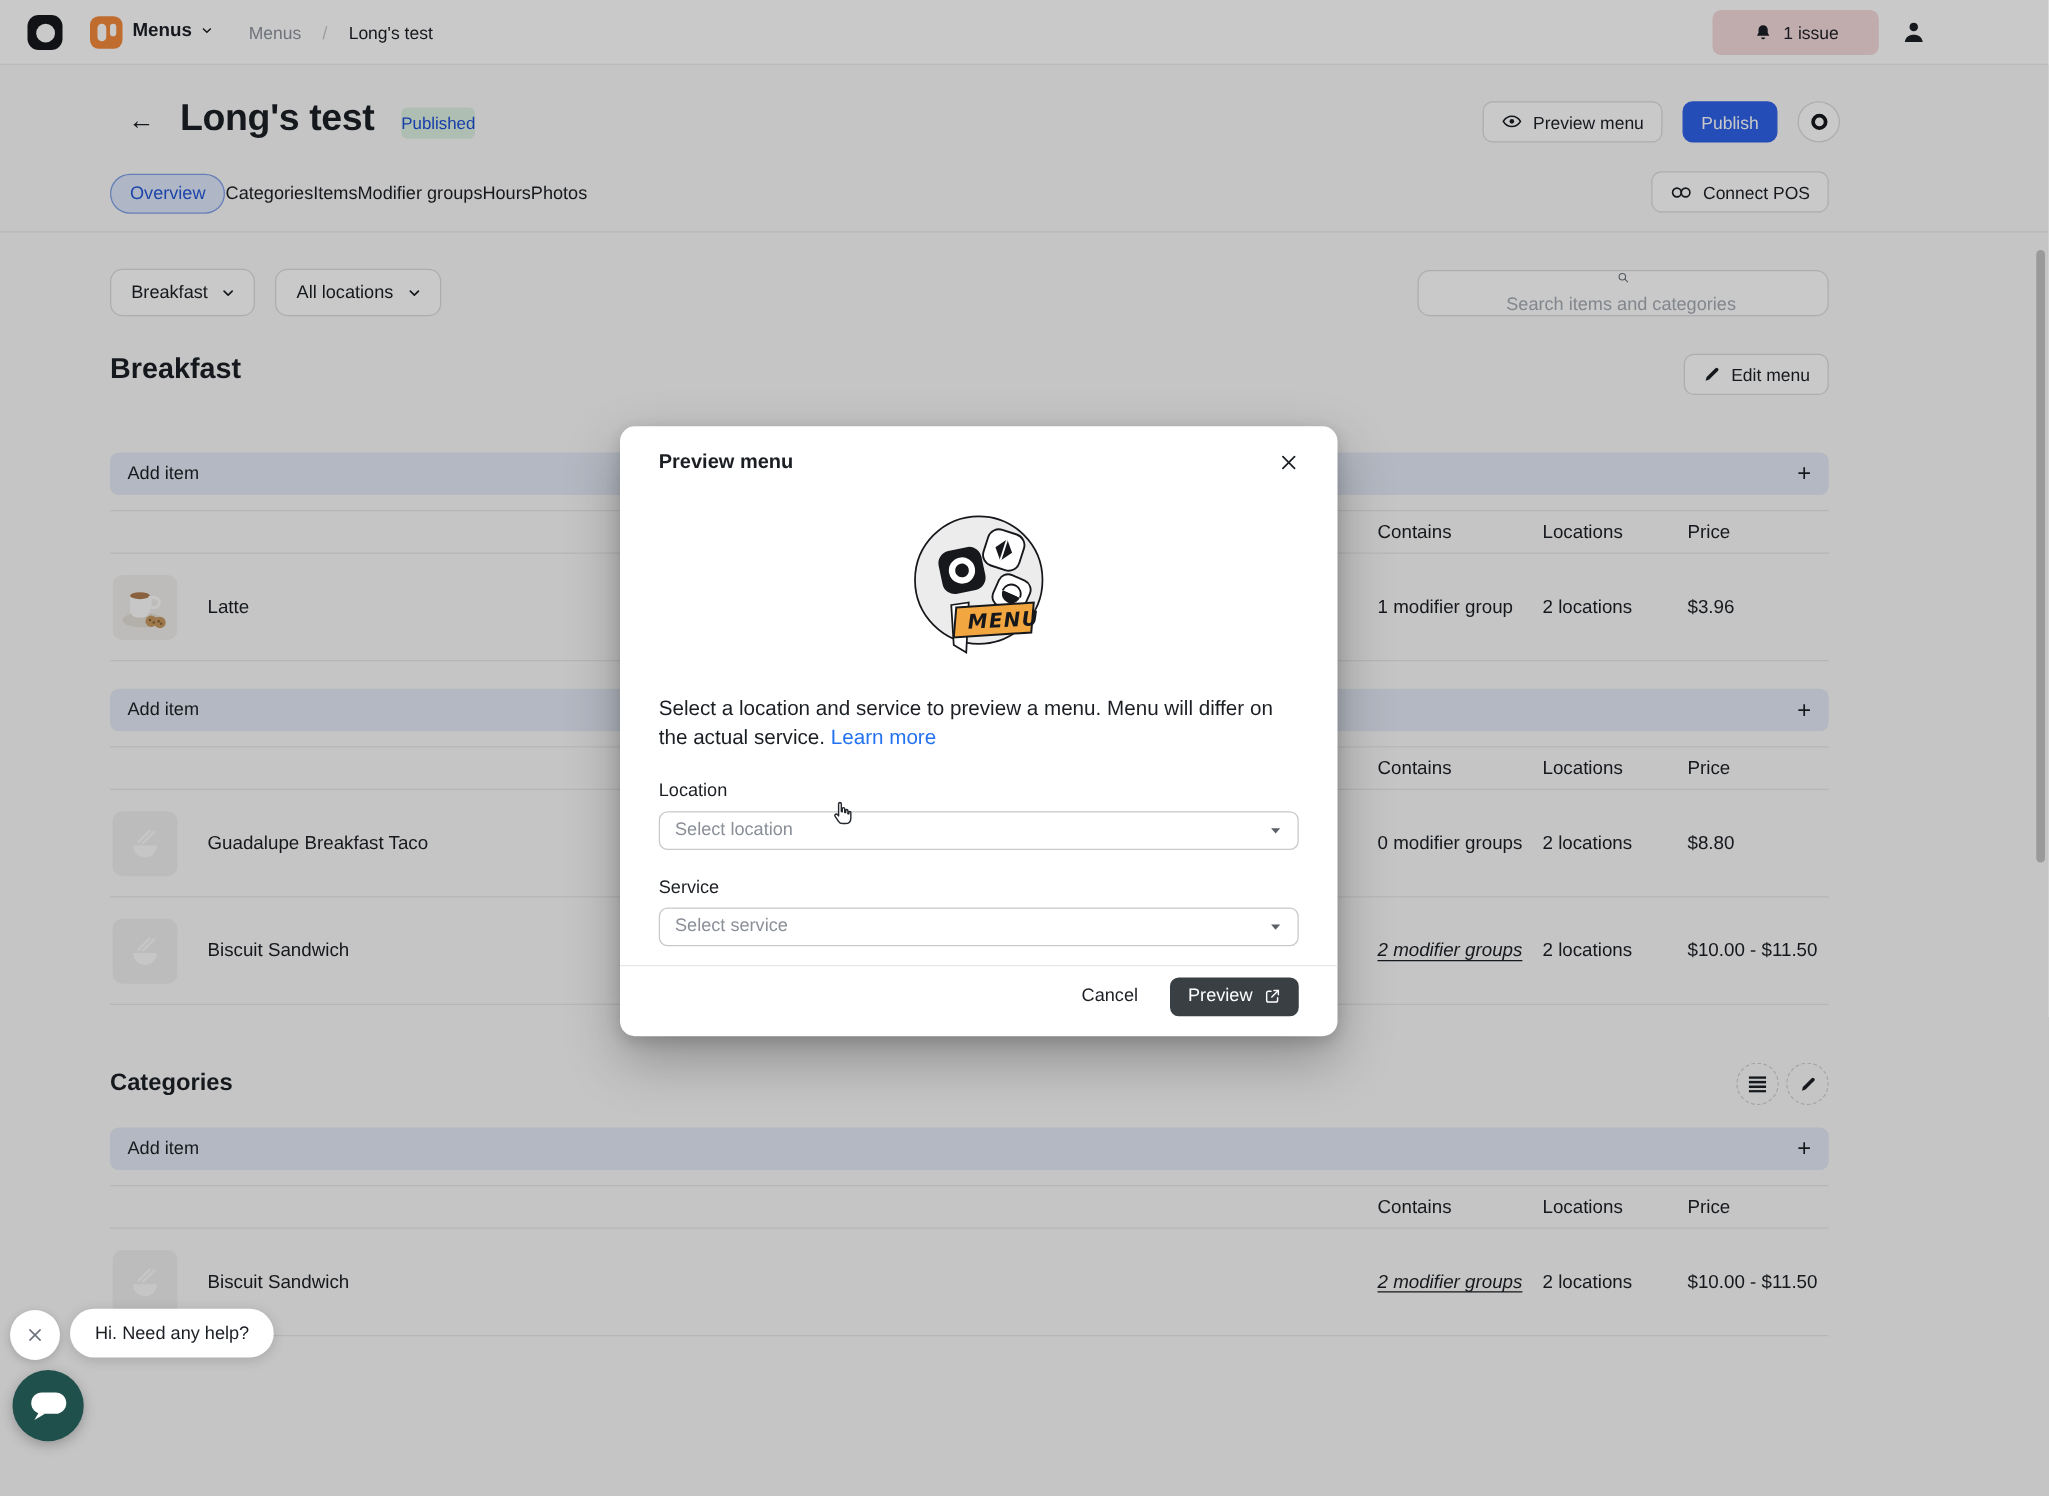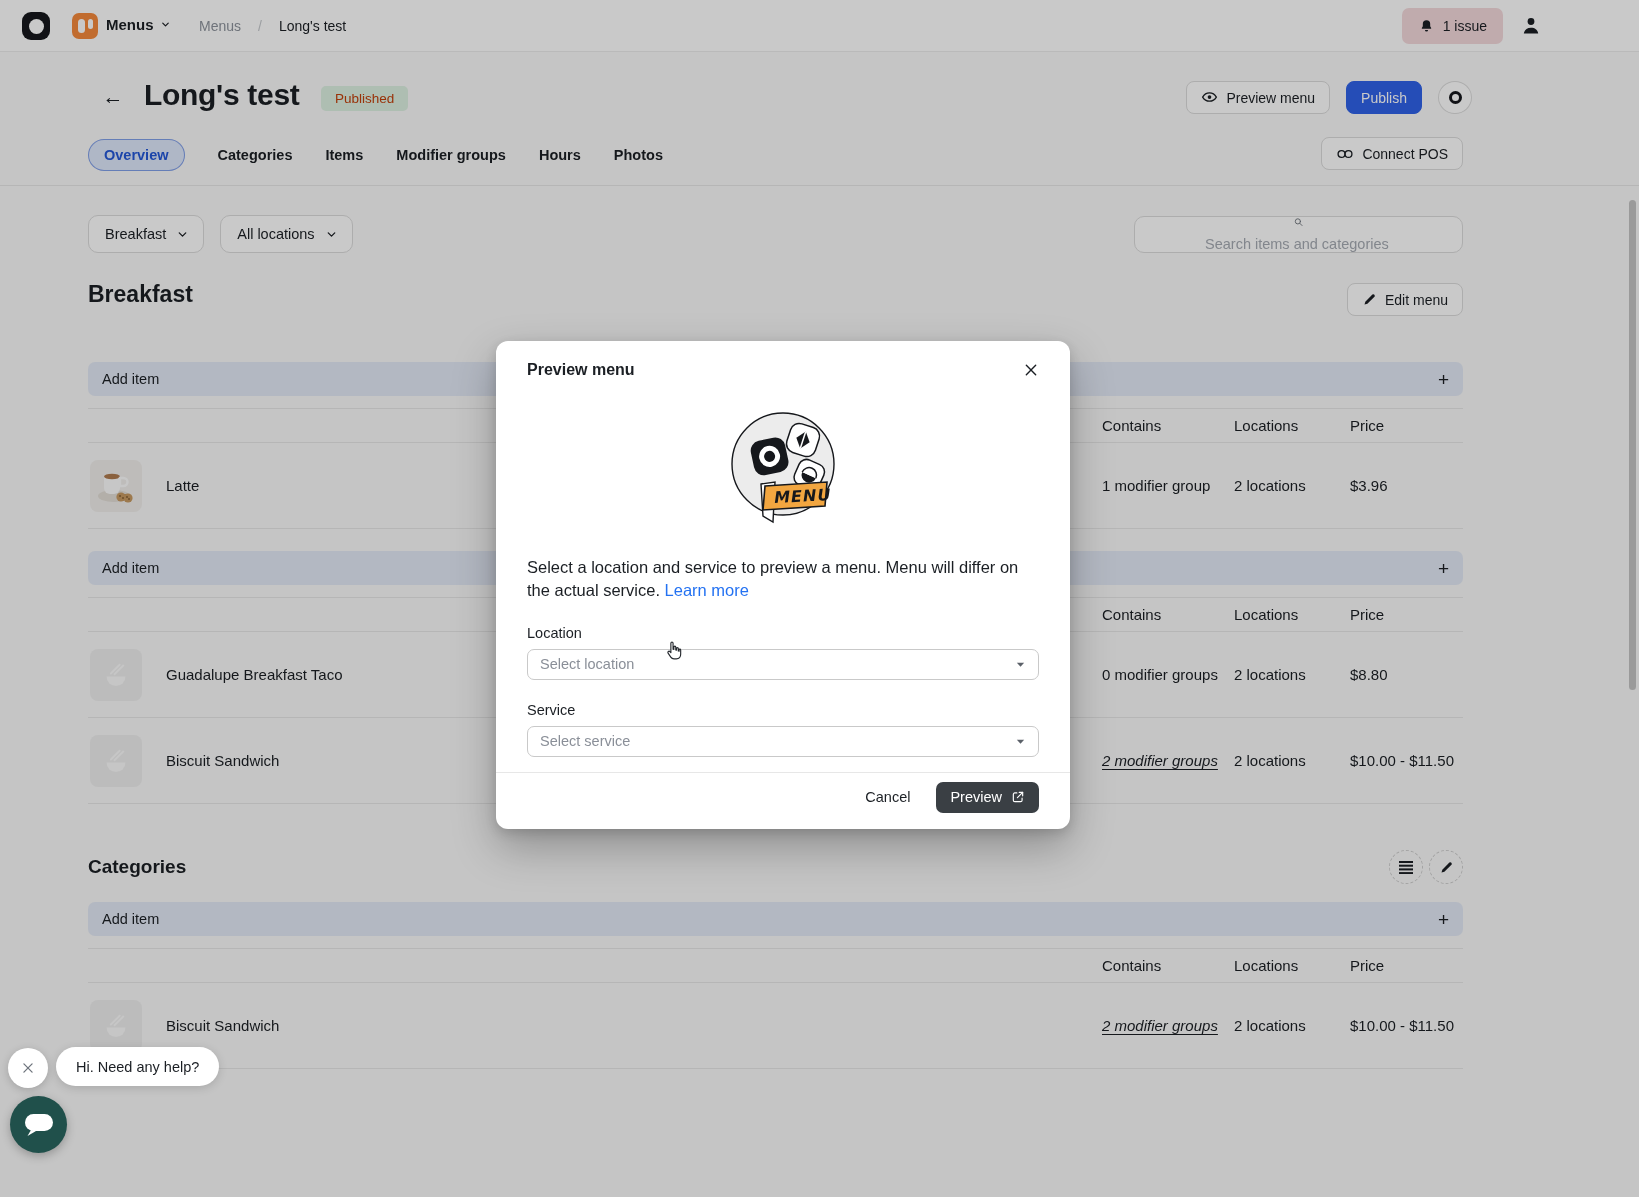--- a/index.html
+++ b/index.html
@@ -9,35 +9,35 @@
   
   .topbar { position:absolute; top:0; left:0; width:1639px; height:52px; background:#ffffff; border-bottom:1px solid #ececec; display:flex; align-items:center; z-index:1; }
   .sq-logo { position:absolute; left:22px; top:12px; width:28px; height:28px; background:#16181c; border-radius:9px; display:flex; align-items:center; justify-content:center; }
   .sq-logo i { width:15px; height:15px; background:#fff; border-radius:50%; display:block; }
   .app-chip { position:absolute; left:72px; top:13px; width:26px; height:26px; background:#f58a3c; border-radius:7px; }
   .app-chip b { position:absolute; left:6px; top:6px; width:7px; height:14px; background:#fff; border-radius:3.5px; }
   .app-chip u { position:absolute; left:16px; top:6px; width:5px; height:10px; background:#fff; border-radius:2.5px; }
   .app-name { position:absolute; left:106px; top:16px; font-size:15px; font-weight:700; display:flex; align-items:center; gap:6px; }
   .crumb { position:absolute; left:199px; top:18px; font-size:14px; color:#8d939c; display:flex; gap:17px; }
   .crumb .cur { color:#1b1f24; font-weight:500; }
-  .issue-badge { position:absolute; right:136px; top:8px; height:36px; background:#f4d9dc; border-radius:7px; display:flex; align-items:center; gap:8px; padding:0 16px; font-size:14px; font-weight:500; }
+  .issue-badge { position:absolute; right:136px; top:8px; height:36px; background:#f4d9dc; border-radius:7px; display:flex; align-items:center; gap:8px; padding:0 32px; font-size:14px; font-weight:500; }
   .avatar-btn { position:absolute; right:96px; top:14px; width:24px; height:24px; }
 
   
   .back-btn { position:absolute; left:100px; top:85px; width:26px; height:26px; font-size:21px; text-align:center; line-height:24px; }
   .page-title { position:absolute; left:144px; top:78px; font-size:30px; font-weight:700; letter-spacing:-.3px; }
-  .pub-badge { position:absolute; left:321px; top:86px; background:#ddf1e2; color:#c2410c; font-size:13.5px; padding:5px 14px; border-radius:5px; }
+  .pub-badge { position:absolute; left:321px; top:86px; background:#ddf1e2; color:#1d4ed8; font-size:13.5px; padding:5px 0; border-radius:5px; }
   .hdr-actions { position:absolute; top:81px; right:167px; display:flex; gap:16px; align-items:center; }
   .btn { display:inline-flex; align-items:center; justify-content:center; gap:8px; background:#fff; border:1px solid #dcdcdc; border-radius:8px; height:33px; padding:0 14px; font-size:14px; font-weight:500; color:#1b1f24; }
   .btn-blue { background:#2f62e9; border-color:#2f62e9; color:#fff; }
   .btn-round { width:34px; padding:0; border-radius:50%; }
   .donut { width:13px; height:13px; border:3.5px solid #16181c; border-radius:50%; }
 
   
-  .tabs { position:absolute; left:88px; top:139px; display:flex; align-items:center; gap:33px; font-size:14.5px; font-weight:700; }
+  .tabs { position:absolute; left:88px; top:139px; display:flex; align-items:center; font-size:14.5px; font-weight:400; }
   .tab-pill { background:#dfe8fb; color:#2458d8; border:1px solid rgba(36,88,216,.5); border-radius:16px; padding:7px 15px; }
   .connect-pos { position:absolute; right:176px; top:137px; }
   .hdr-divider { position:absolute; left:0; top:185px; width:1639px; border-top:1px solid #e7e7e7; }
 
   
   .filters { position:absolute; left:88px; top:215px; display:flex; gap:16px; }
   .pill-dd { display:flex; align-items:center; gap:10px; background:#fff; border:1px solid #dcdcdc; border-radius:10px; height:38px; padding:0 14px 0 16px; font-size:14.5px; font-weight:500; }
   .search-box { position:absolute; right:176px; top:216px; width:329px; height:37px; background:#fff; border:1px solid #dcdcdc; border-radius:10px; display:flex; align-items:center; padding:0 12px; gap:9px;flex-direction:column; }
   .search-box input { border:none; outline:none; flex:1; font-size:14.5px; font-family:inherit; color:#1b1f24; background:transparent; }
   .search-box input::placeholder { color:#a6abb3; }

